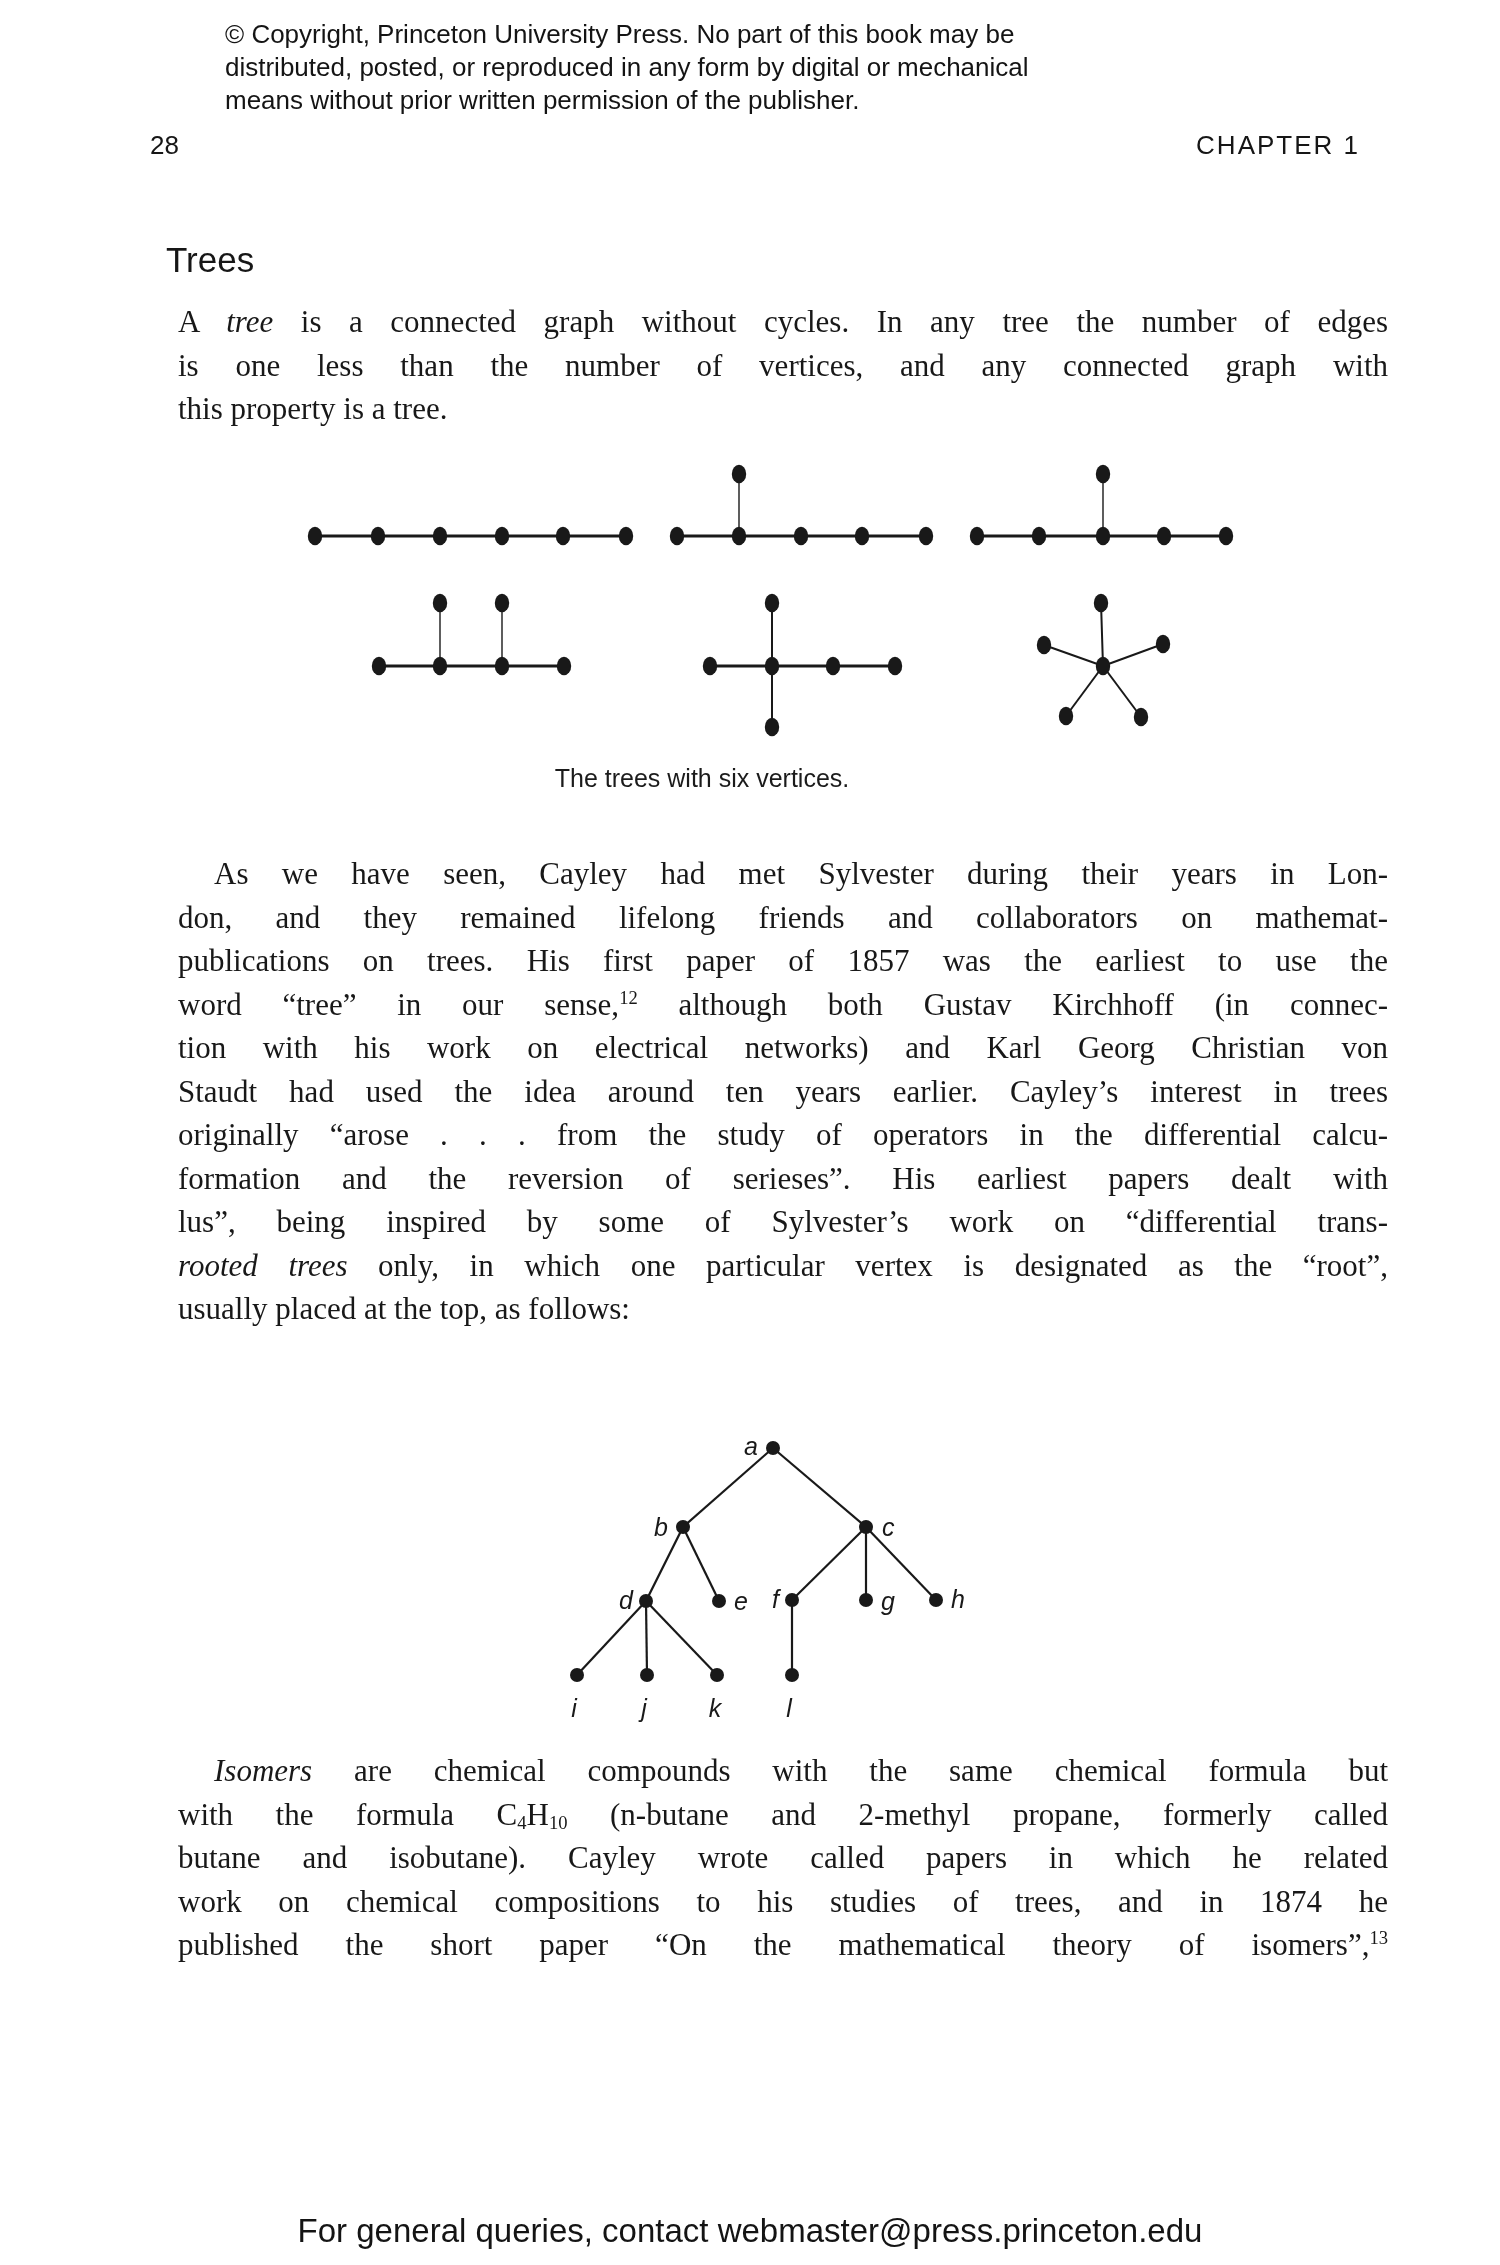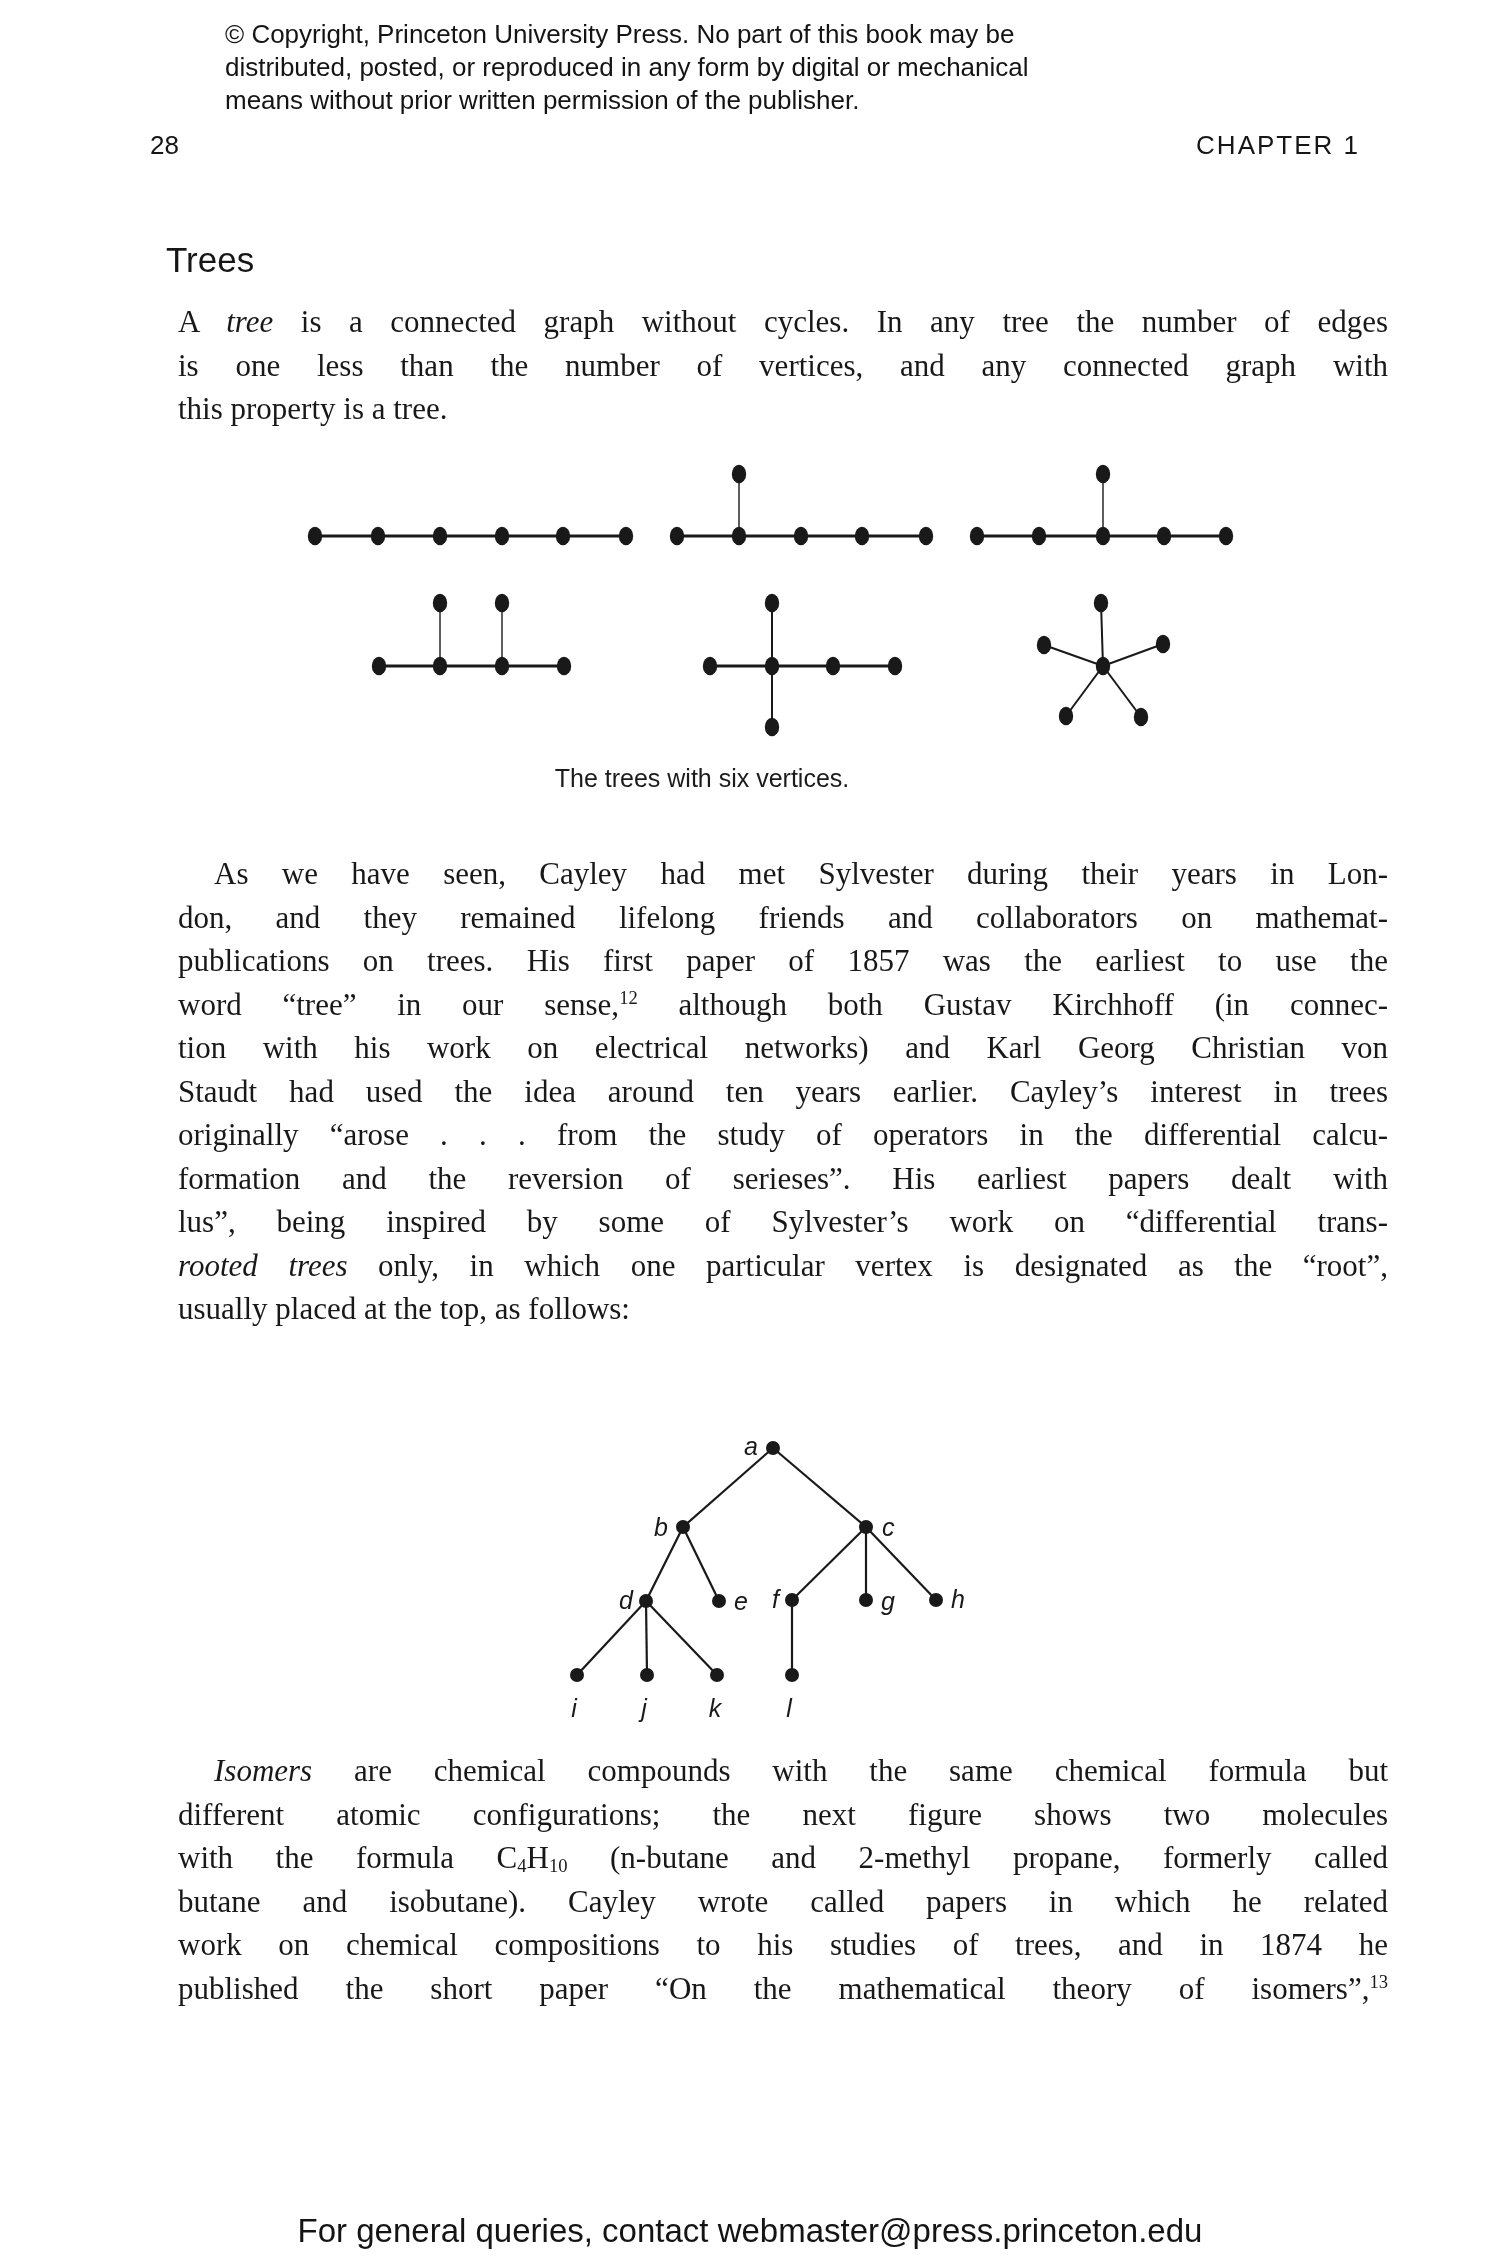--- a/index.html
+++ b/index.html
@@ -197,20 +197,19 @@
     <div class="line"><span>Staudt had used the idea around ten years earlier. Cayley’s interest in trees</span></div>
     <div class="line"><span>originally “arose . . . from the study of operators in the differential calcu-</span></div>
     <div class="line"><span>formation and the reversion of serieses”. His earliest papers dealt with</span></div>
     <div class="line"><span>lus”, being inspired by some of Sylvester’s work on “differential trans-</span></div>
     <div class="line"><span class="it">rooted trees</span><span> only, in which one particular vertex is designated as the “root”,</span></div>
     <div class="line nojust"><span>usually placed at the top, as follows:</span></div>
   </div>
 
 <div class="para" style="top:1749px">
     <div class="line indent"><span class="it">Isomers</span><span> are chemical compounds with the same chemical formula but</span></div>
-    <div class="line"><span>different atomic configurations; the next figure shows two molecules</span></div>
     <div class="line"><span>with the formula C</span><sub>4</sub><span>H</span><sub>10</sub><span> (n-butane and 2-methyl propane, formerly called</span></div>
     <div class="line"><span>butane and isobutane). Cayley wrote called papers in which he related</span></div>
     <div class="line"><span>work on chemical compositions to his studies of trees, and in 1874 he</span></div>
     <div class="line"><span>published the short paper “On the mathematical theory of isomers”,</span><sup>13</sup></div>
   </div>
 
 <div class="footer sans">For general queries, contact webmaster@press.princeton.edu</div>
 
 </body></html>

